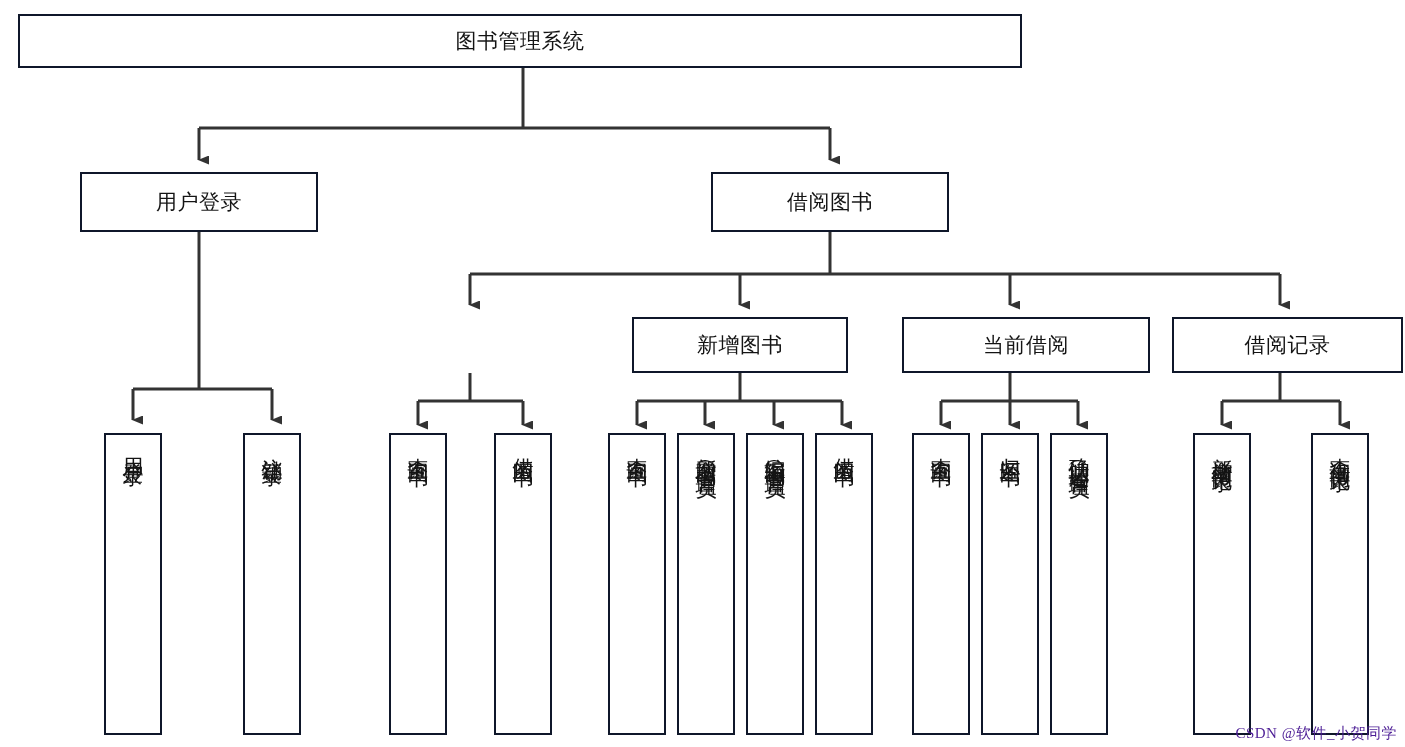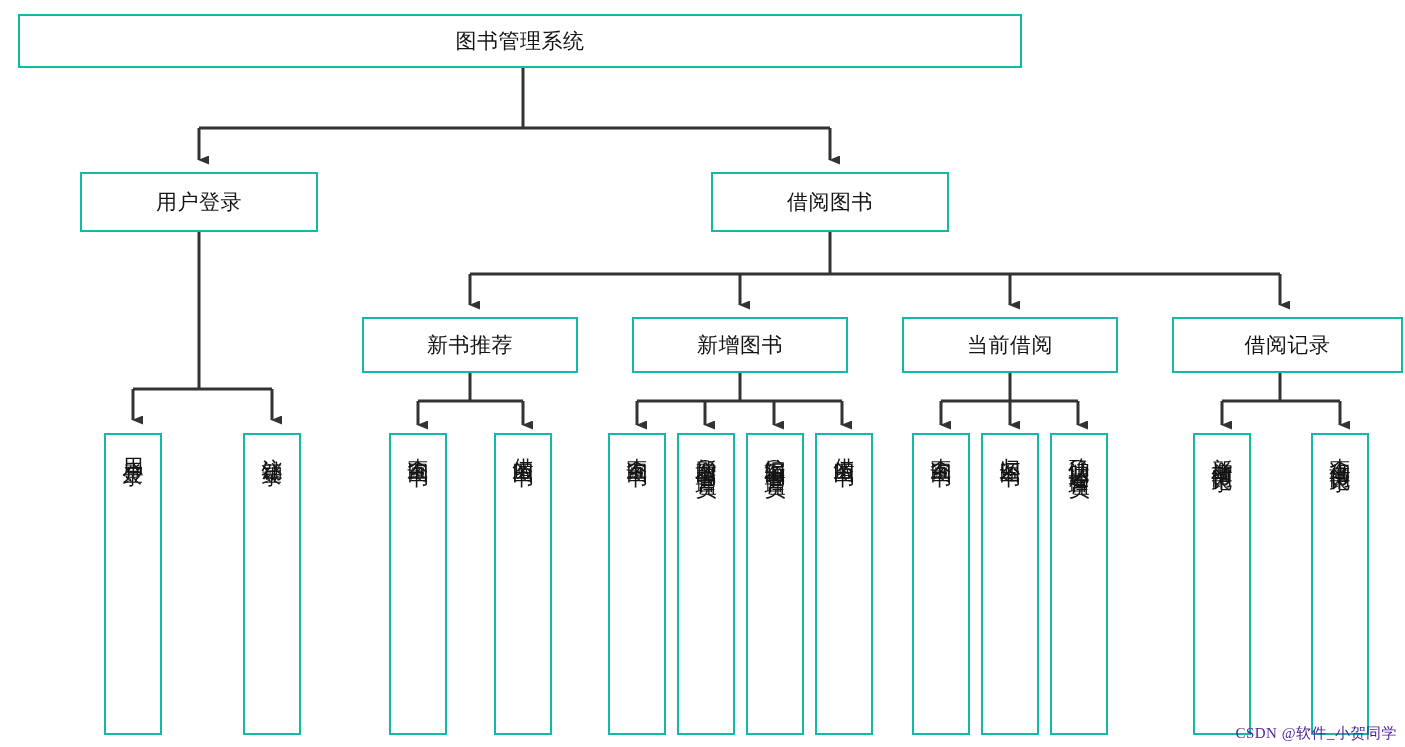--- a/index.html
+++ b/index.html
@@ -22,21 +22,21 @@
     position: absolute;
     left: 0;
     top: 0;
     width: 1405px;
     height: 747px;
   }
   .node {
     position: absolute;
     box-sizing: border-box;
     background: #ffffff;
-    border: 2px solid #14b8a6;
+    border: 2px solid #0f172a;
     display: flex;
     align-items: center;
     justify-content: center;
     color: #1a1a1a;
     z-index: 3;
   }
   .node-label {
     display: block;
     text-align: center;
     line-height: 1.18;
@@ -135,27 +135,24 @@
     <span class="node-label">图书管理系统</span>
   </div>
 
   <div class="node horiz" style="left:80px; top:172px; width:238px; height:60px;">
     <span class="node-label">用户登录</span>
   </div>
   <div class="node horiz" style="left:711px; top:172px; width:238px; height:60px;">
     <span class="node-label">借阅图书</span>
   </div>
 
-  <div class="node horiz" style="left:362px; top:317px; width:216px; height:56px;">
-    <span class="node-label">新书推荐</span>
-  </div>
   <div class="node horiz" style="left:632px; top:317px; width:216px; height:56px;">
     <span class="node-label">新增图书</span>
   </div>
-  <div class="node horiz" style="left:902px; top:317px; width:216px; height:56px;">
+  <div class="node horiz" style="left:902px; top:317px; width:248px; height:56px;">
     <span class="node-label">当前借阅</span>
   </div>
   <div class="node horiz" style="left:1172px; top:317px; width:231px; height:56px;">
     <span class="node-label">借阅记录</span>
   </div>
 
   <div class="node vert" style="left:104px; top:433px; width:58px; height:302px;">
     <span class="node-label">用户登录</span>
   </div>
   <div class="node vert" style="left:243px; top:433px; width:58px; height:302px;">

